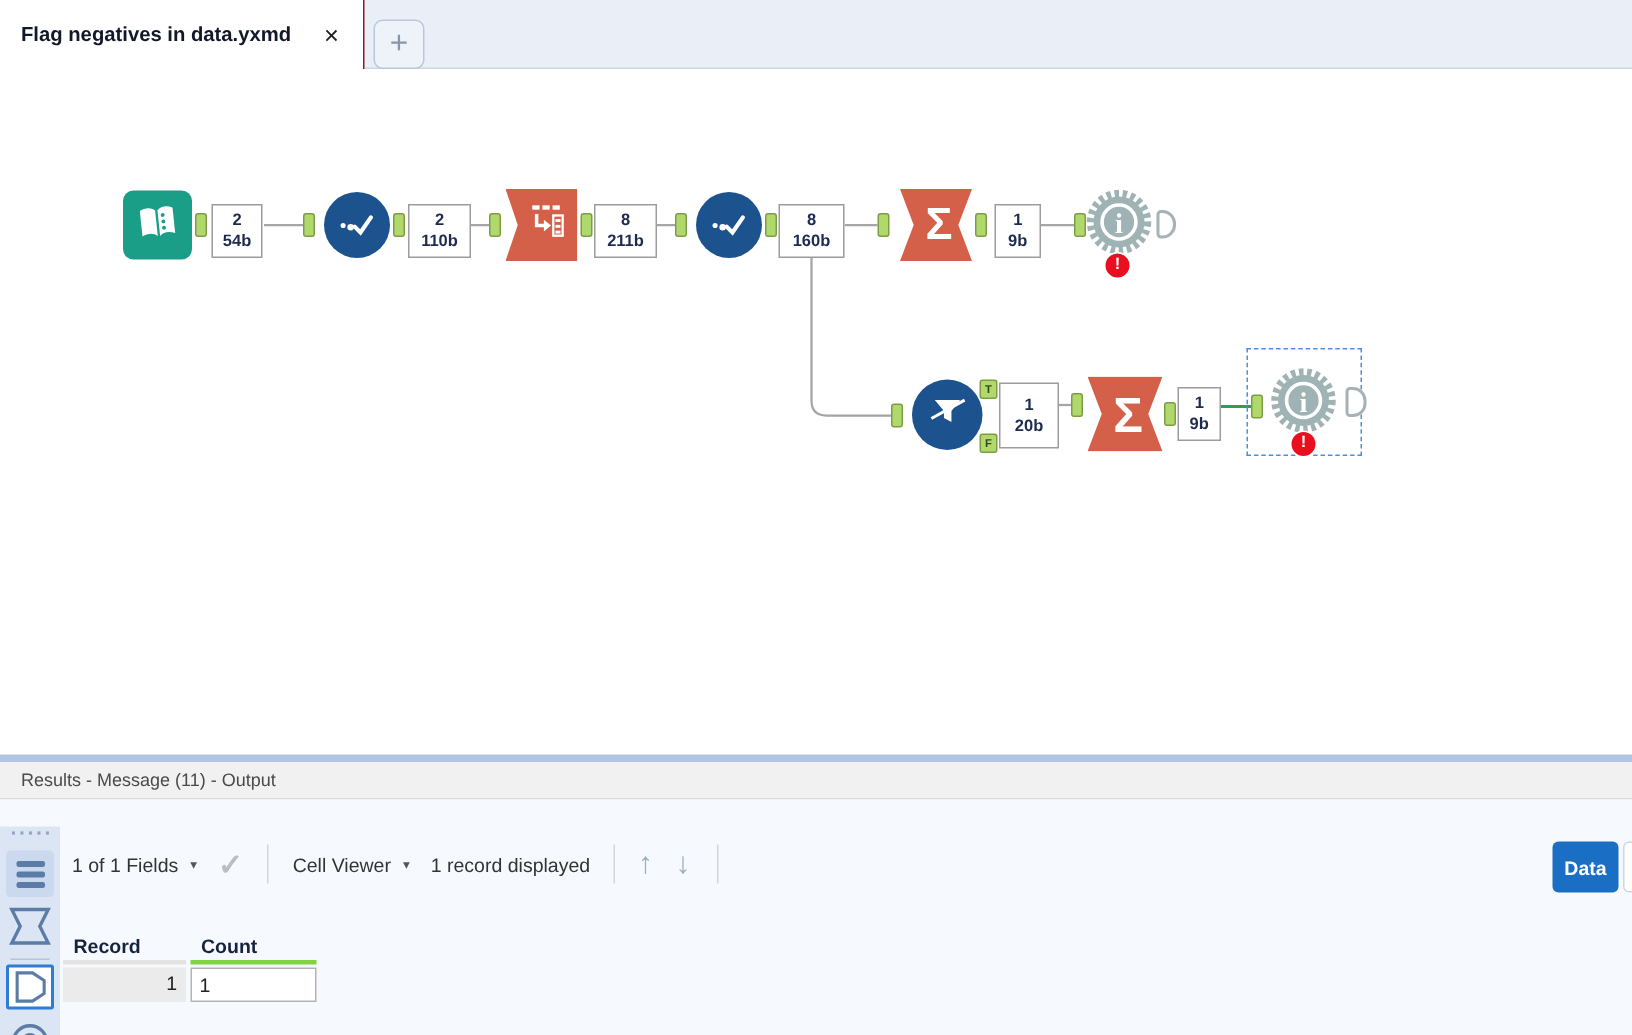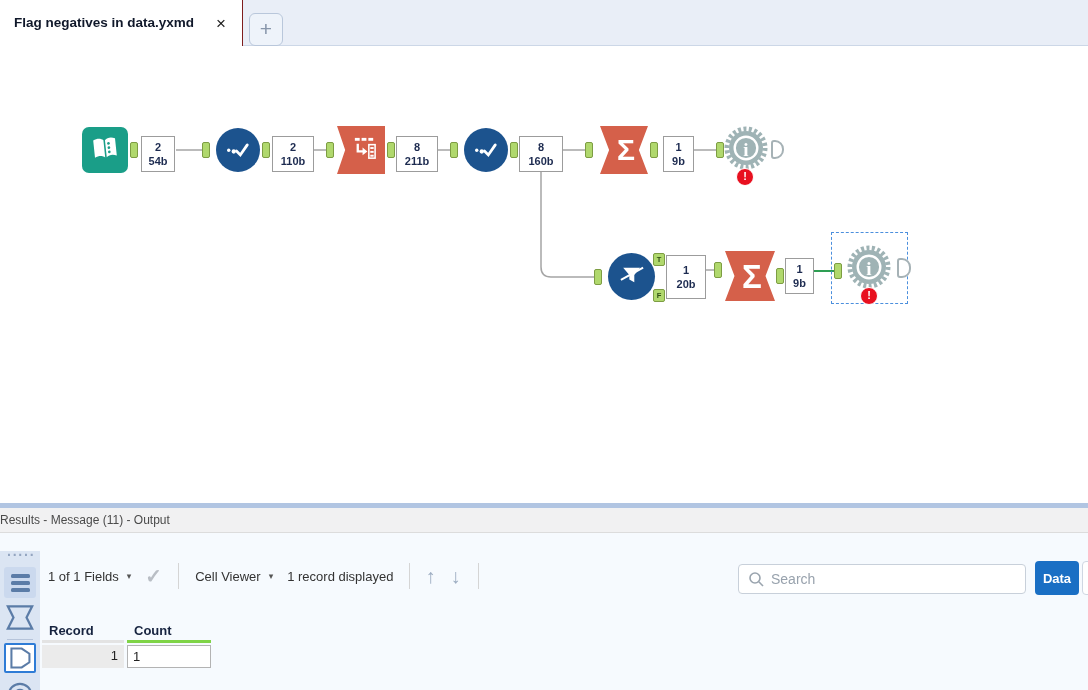--- a/index.html
+++ b/index.html
@@ -54,21 +54,21 @@
 
   .annot { position:absolute; background:#fff; border:1px solid #9e9e9e;
     font-size:12px; font-weight:bold; padding:3px 5px; line-height:15.5px; }
   .annot.gray { color:#68798f; }
   .annot.red { color:#ed1c24; }
 
   
   .splitter { position:absolute; left:0; top:503px; width:1088px; height:5px; background:#b1c5e2; }
   .r-header { position:absolute; left:0; top:508px; width:1088px; height:25px;
     background:#f1f1f2; border-bottom:1px solid #dcdcdc; font-size:12px; color:#4a4a4a;
-    line-height:24px; }
+    line-height:24px; padding-left:14px; }
   .r-body { position:absolute; left:0; top:533px; width:1088px; height:157px; background:#f6fafe; }
 
   .strip { position:absolute; left:0; top:18px; width:40px; height:139px;
     background:#dbe5f3; overflow:hidden; }
   .strip-dots { position:absolute; left:7px; top:-4px; color:#93a5c0; font-size:14px;
     font-weight:bold; letter-spacing:1px; }
   .strip-btn { position:absolute; left:4px; width:32px; height:31px; border-radius:3px;
     display:flex; flex-direction:column; align-items:center; justify-content:center; cursor:pointer; }
   .strip-btn.bars { background:#cbd9ee; }
   .strip-btn .bar { width:19px; height:4px; background:#5b7ca7; border-radius:1.5px; margin:1.5px 0; }
@@ -319,29 +319,20 @@
     <span class="tsep"></span>
     <span class="tlabel">Cell Viewer</span>
     <span class="caret">▾</span>
     <span class="tlabel" style="margin-left:14px;">1 record displayed</span>
     <span class="tsep"></span>
     <span class="arrow">↑</span>
     <span class="arrow">↓</span>
     <span class="tsep" style="margin-left:18px;"></span>
   </div>
 
-  <div class="searchbox">
-    <span class="search-ic">
-      <svg width="17" height="17" viewBox="0 0 17 17">
-        <circle cx="7" cy="7" r="5" fill="none" stroke="#9aa4ae" stroke-width="1.6"></circle>
-        <path d="M10.8 10.8 L15 15" stroke="#9aa4ae" stroke-width="1.6"></path>
-      </svg>
-    </span>
-    <input type="text" placeholder="Search" style="">
-  </div>
 
   <button class="btn-data">Data</button>
   <button class="btn-meta">Metadata</button>
 
   <div class="rtable">
     <div class="thead">
       <div class="th c-record">Record</div>
       <div class="th c-count">Count</div>
     </div>
     <div class="trow">

